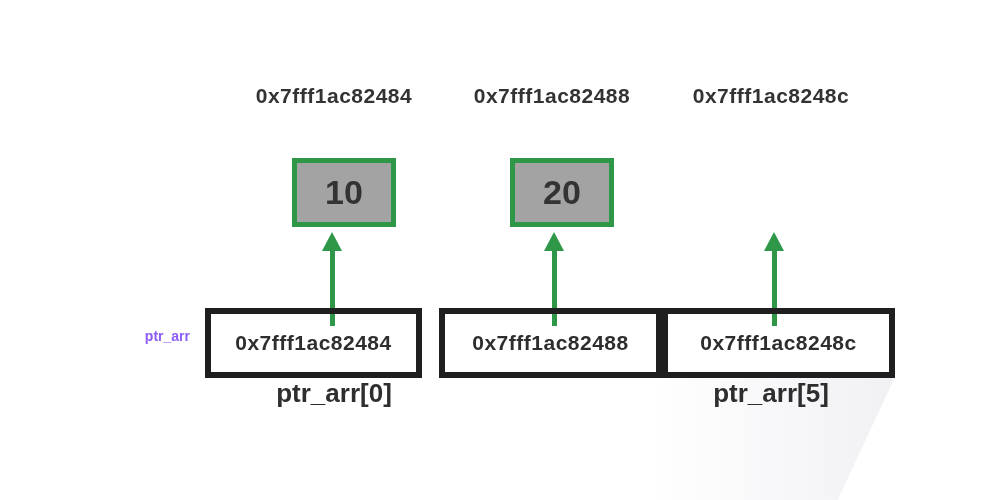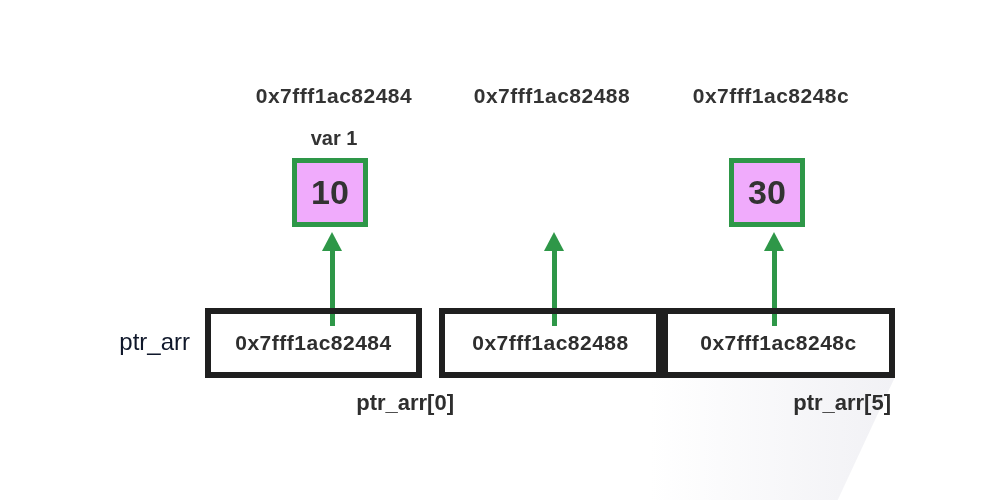--- a/index.html
+++ b/index.html
@@ -15,27 +15,27 @@
   .wash {
     position: absolute; left: 650px; top: 378px; width: 247px; height: 122px;
     background: linear-gradient(to right, rgba(242,242,245,0), rgba(240,240,244,0.95));
     clip-path: polygon(0 0, 99% 0, 76% 100%, 0 100%);
   }
 
   .txt { color: #333333; font-weight: 700; position: absolute; }
 
   .addr   { top: 84px;  width: 240px; text-align: center; font-size: 21px; letter-spacing: 0.5px; }
   .varname{ top: 127px; width: 240px; text-align: center; font-size: 20px; }
-  .idx    { top: 390px; width: 240px; text-align: right; font-size: 22px; color: #2e2e2e; }
+  .idx    { top: 378px; width: 240px; text-align: center; font-size: 26px; color: #2e2e2e; }
 
   .c1 { left: 214px; } .c2 { left: 432px; } .c3 { left: 651px; }
 
   .valbox {
-    position: absolute; top: 158px; width: 76px; height: 69px;
-    border: 5px solid #2e9748; box-sizing: border-box; background: #f0abfc;
+    position: absolute; top: 158px; width: 104px; height: 69px;
+    border: 5px solid #2e9748; box-sizing: border-box; background: #a3a3a3;
     display: flex; align-items: center; justify-content: center;
   }
   .valbox span { font-size: 34px; font-weight: 700; color: #333333; }
   .b1 { left: 292px; } .b2 { left: 510px; } .b3 { left: 729px; }
 
   .arrow { position: absolute; top: 232px; width: 20px; height: 94px; }
   .a1 { left: 322px; } .a2 { left: 544px; } .a3 { left: 764px; }
   .arrow .head {
     width: 0; height: 0; margin: 0 auto;
     border-left: 10px solid transparent; border-right: 10px solid transparent;
@@ -48,50 +48,49 @@
     border: 6px solid #1f1f1f; box-sizing: border-box; background: transparent;
     display: flex; align-items: center; justify-content: center;
   }
   .cell span { font-size: 21px; font-weight: 700; letter-spacing: 0.5px; color: #2e2e2e; }
   .cell1 { left: 205px; width: 217px; }
   .cell2 { left: 439px; width: 223px; }
   .cell3 { left: 662px; width: 233px; }
 
   .arr-label {
     position: absolute; left: 40px; top: 328px; width: 150px;
-    text-align: right; font-size: 24px; font-weight: 400; color: #0f172a;
+    text-align: right; font-size: 14px; font-weight: 700; color: #8b5cf6;
   }
 </style>
 </head>
 <body>
 
 <div class="stage">
 
   <div class="wash"></div>
 
   <div class="txt addr c1">0x7fff1ac82484</div>
-  <div class="txt varname c1">var 1</div>
   <div class="valbox b1">
     <span>10</span>
   </div>
   <div class="arrow a1">
     <div class="head"></div>
     <div class="shaft"></div>
   </div>
 
   <div class="txt addr c2">0x7fff1ac82488</div>
+  <div class="valbox b2">
+    <span>20</span>
+  </div>
   <div class="arrow a2">
     <div class="head"></div>
     <div class="shaft"></div>
   </div>
 
   <div class="txt addr c3">0x7fff1ac8248c</div>
-  <div class="valbox b3">
-    <span>30</span>
-  </div>
   <div class="arrow a3">
     <div class="head"></div>
     <div class="shaft"></div>
   </div>
 
   <div class="arr-label">ptr_arr</div>
 
   <div class="cell cell1">
     <span>0x7fff1ac82484</span>
   </div>

